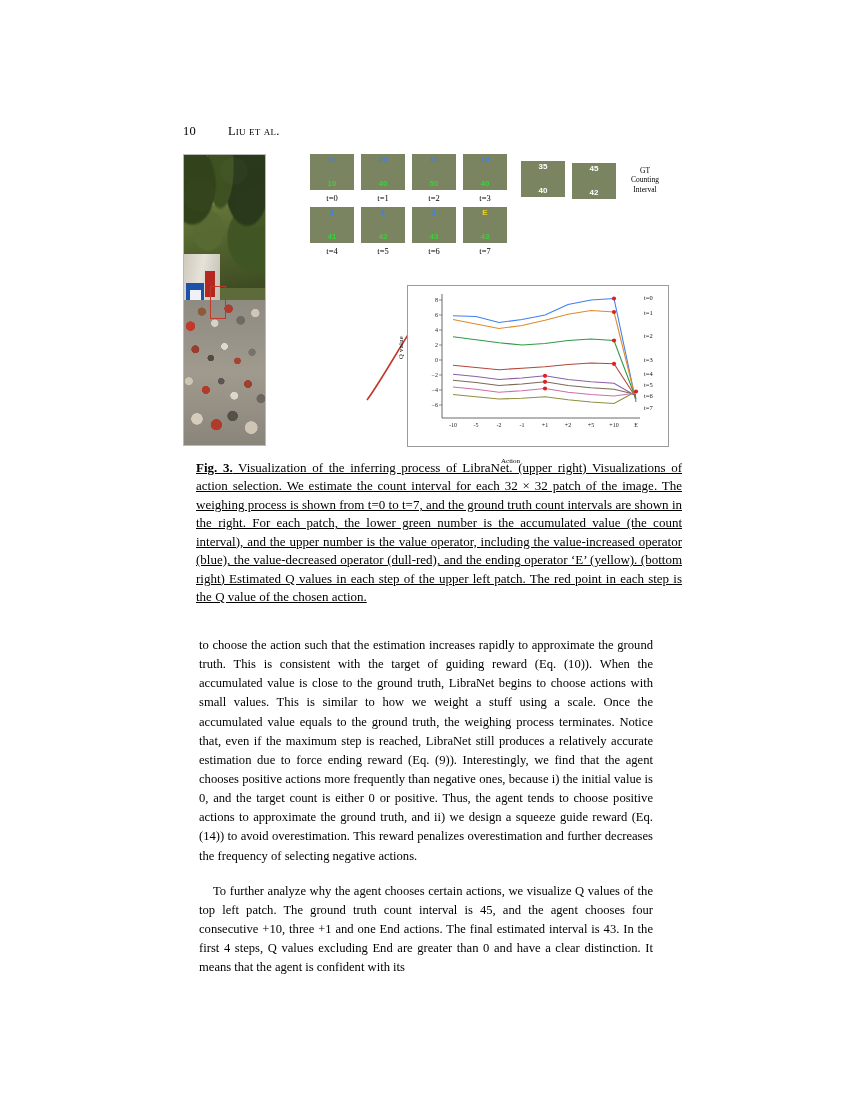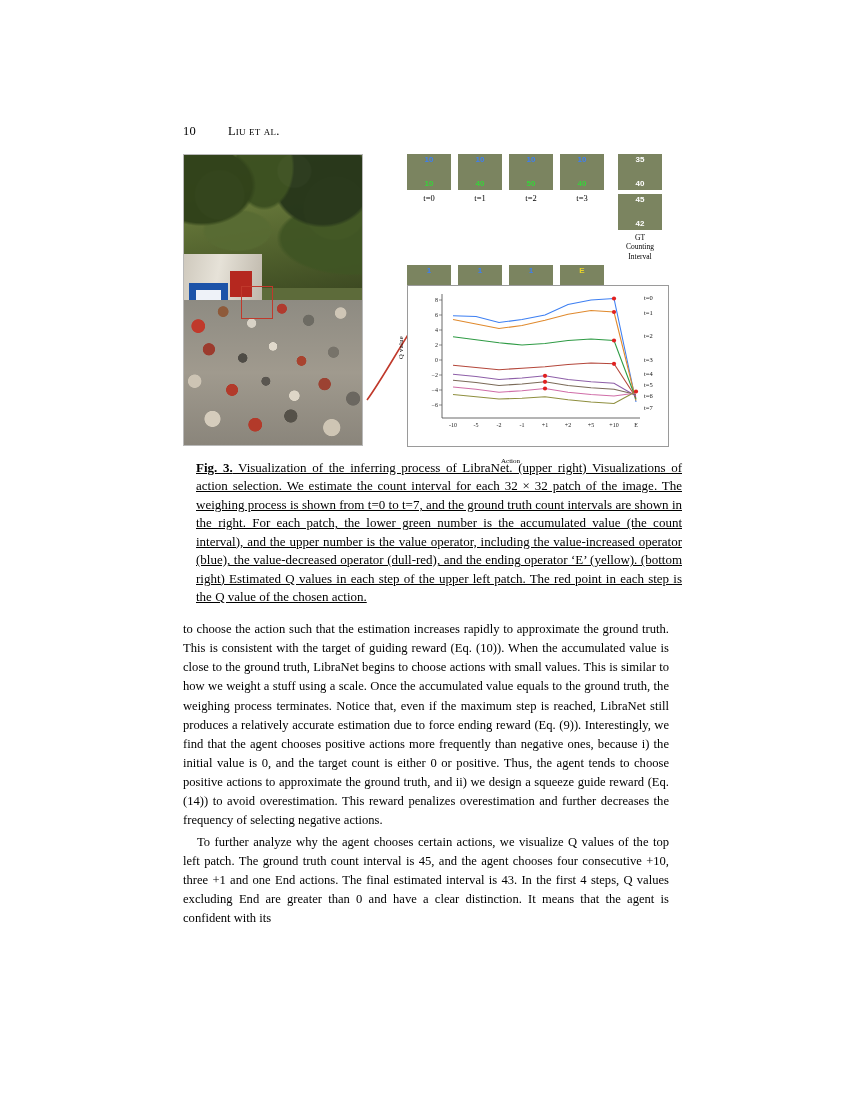--- a/index.html
+++ b/index.html
@@ -133,21 +133,21 @@
   .op-yellow{ color:#e8d32a; }
   .patch-sub {
     font-size:8.5px; margin-top:3px;
     font-family:"Liberation Serif", serif;
   }
   .patch-row2 { margin-top:4px; }
   .gt-label {
     width:44px; font-size:7.5px; line-height:1.25;
     text-align:center; margin-left:7px; padding-top:3px;
   }
-  .gt-block { display:flex; flex-direction:column; align-items:center; }
+  .gt-block { display:flex; align-items:center; }
 
   
   .chartwrap {
     position:absolute; left:224px; top:131px;
     width:260px; height:160px;
     border:1px solid #9a9a9a;
     background:#fff;
   }
   .chartwrap svg { display:block; }
   .ylabel {
@@ -167,21 +167,21 @@
     position:absolute; left:196px; top:459px; width:486px;
     font-size:13px; line-height:1.42; text-align:justify;text-decoration:underline;
   }
   .caption b { font-weight:bold; }
 
   
   .body {
     position:absolute; left:183px; top:620px; width:486px;
     font-size:12.6px; line-height:1.52; text-align:justify;
   }
-  .body p { margin:0; }
+  .body p { margin:16px; }
   .body p + p { text-indent:14px; margin-top:2px; }
 </style>
 </head>
 <body>
 
 <div class="page">
 
   <div class="runhead">
     <span class="pageno">10</span><span class="authors">Liu et al.</span>
   </div>

